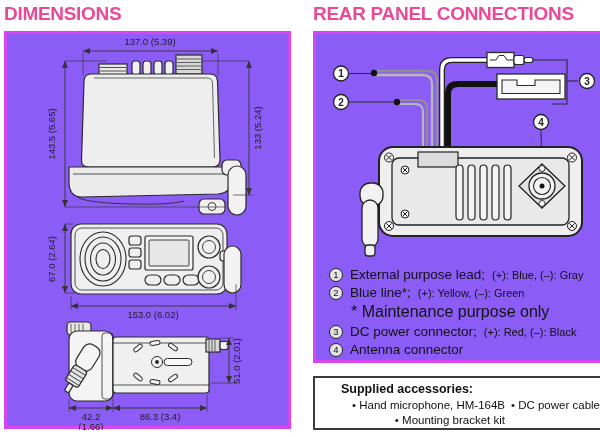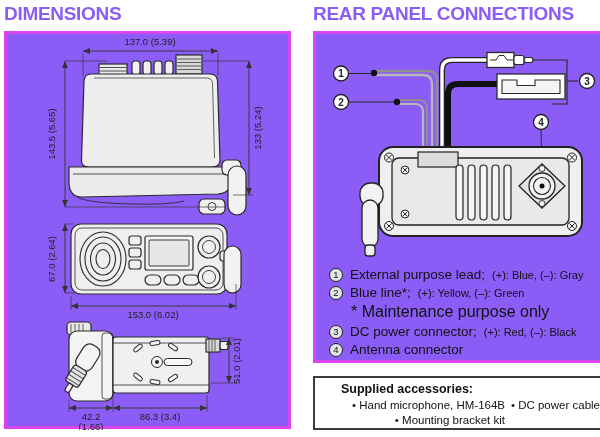--- a/index.html
+++ b/index.html
@@ -5,21 +5,21 @@
   html,body{margin:0;padding:0;}
   body{
     width:600px;height:437px;position:relative;background:#ffffff;
     font-family:"Liberation Sans",sans-serif;color:#111;overflow:hidden;
   }
   .col{position:absolute;top:2px;}
   .col-left{left:4px;width:287px;}
   .col-right{left:313px;width:298px;}
   h1{
     margin:0 0 5px 0;font-size:19px;line-height:24px;font-weight:900;
-    letter-spacing:-0.3px;color:#8b5cf6;
+    letter-spacing:-0.3px;color:#ec4899;
   }
   .panel{
     background:#8b5cf6;border:3px solid #d946ef;box-sizing:border-box;
   }
   .panel-dims{width:287px;height:398px;}
   .panel-rear{width:298px;height:332px;}
   svg{display:block;}
   svg text{font-family:"Liberation Sans",sans-serif;fill:#222;}
   .dimtxt{font-size:9.5px;}
   .callout-num{font-size:10px;font-weight:bold;}

